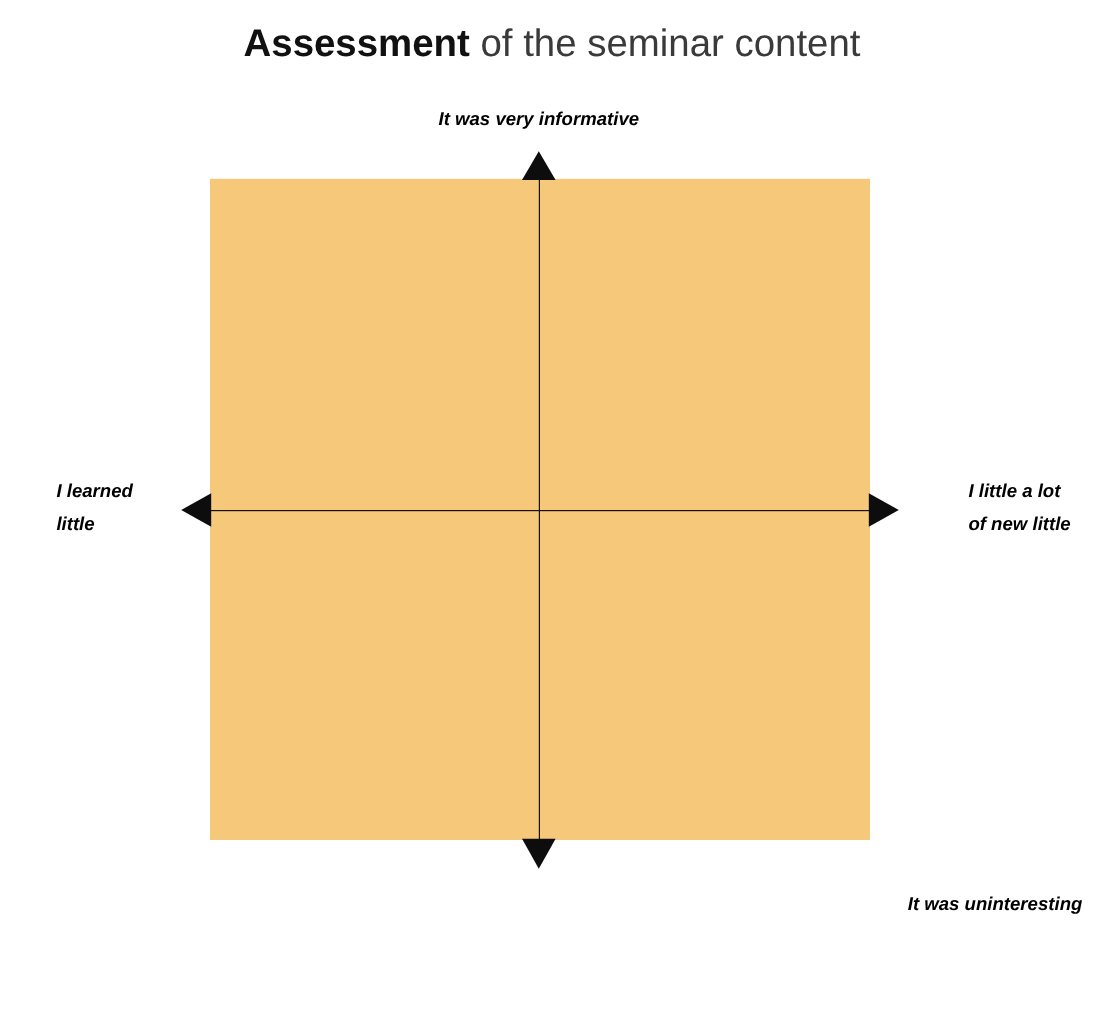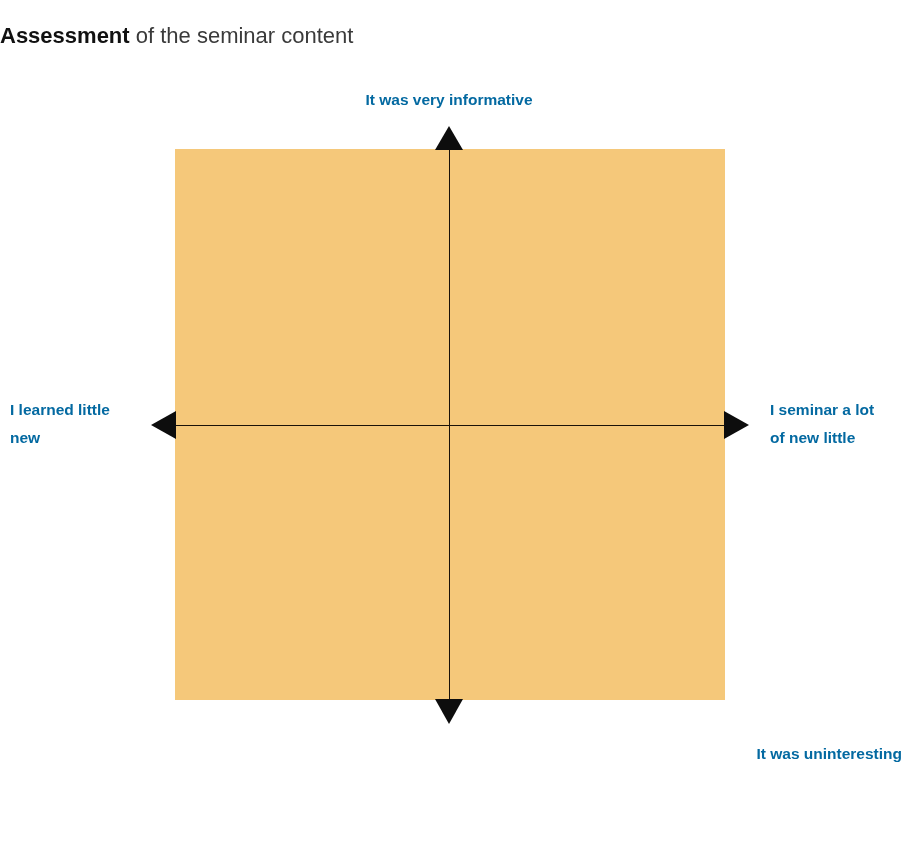--- a/index.html
+++ b/index.html
@@ -24,21 +24,22 @@
     width: 920px;
     height: 850px;
   }
 
   
   .chart-title {
     position: absolute;
     left: 0;
     top: 18px;
     width: 920px;
-    font-size: 22px;
+    text-align: center;
+    font-size: 32px;
     line-height: 36px;
     color: #2b2b2b;
     white-space: nowrap;
   }
   .chart-title .title-strong {
     font-weight: 700;
     color: #111111;
   }
   .chart-title .title-rest {
     font-weight: 400;
@@ -104,21 +105,22 @@
     border-width: 14.5px 0 14.5px 25px;
     border-color: transparent transparent transparent #0d0d0d;
   }
 
   
   .axis-label {
     position: absolute;
     font-weight: 700;
     font-size: 15.5px;
     line-height: 28px;
-    color: #0369a1;
+    color: #000000;
+    font-style: italic;
   }
   .label-top {
     left: 0;
     top: 86px;
     width: 898px;
     text-align: center;
     white-space: nowrap;
   }
   .label-bottom {
     left: 0;
@@ -132,21 +134,21 @@
     top: 396px;
     width: 132px;
     text-align: left;
   }
   .label-right {
     left: 770px;
     top: 396px;
     width: 150px;
     text-align: left;
   }
-  .label-line { display: block; }
+  .label-line { display: block; margin-left: 37px; }
 </style>
 </head>
 <body>
 
 <div id="chart-canvas">
 
   <div class="chart-title">
     <span class="title-strong">Assessment</span><span class="title-rest"> of the seminar content</span>
   </div>
 
@@ -159,21 +161,20 @@
   <div class="arrow arrow-down"></div>
   <div class="arrow arrow-left"></div>
   <div class="arrow arrow-right"></div>
 
   <div class="axis-label label-top">It was very informative</div>
 
   <div class="axis-label label-bottom">It was uninteresting</div>
 
   <div class="axis-label label-left">
     <span class="label-line">I learned little</span>
-    <span class="label-line">new</span>
   </div>
 
   <div class="axis-label label-right">
-    <span class="label-line">I seminar a lot</span>
+    <span class="label-line">I little a lot</span>
     <span class="label-line">of new little</span>
   </div>
 
 </div>
 
 </body></html>

